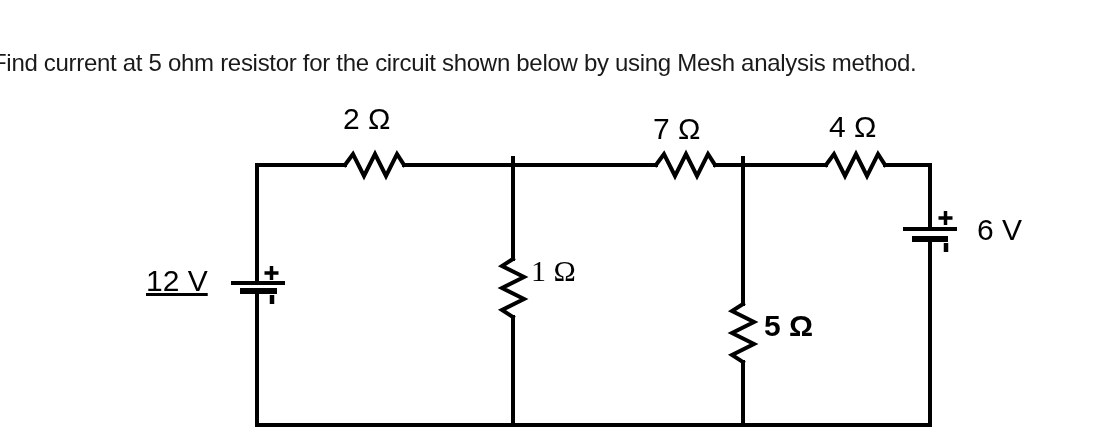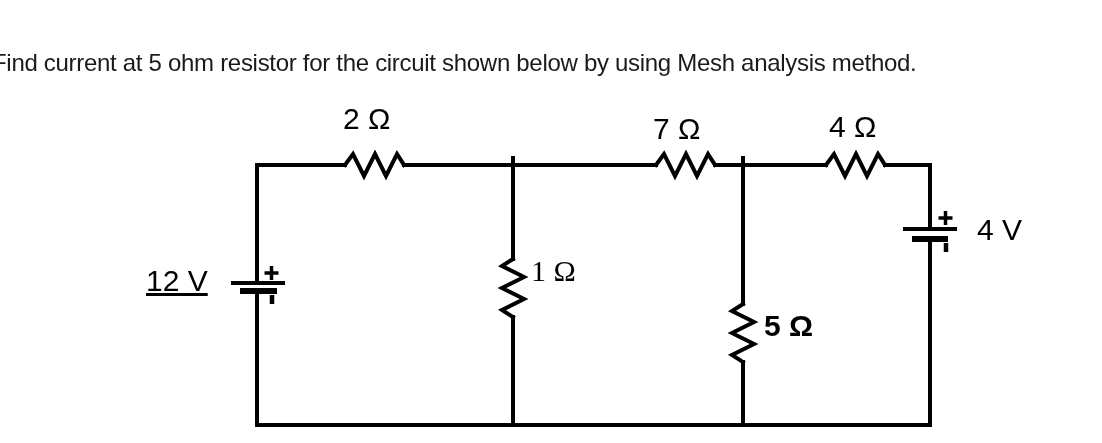--- a/index.html
+++ b/index.html
@@ -116,16 +116,16 @@
     <div class="clabel lbl-r3">7 Ω</div>
 
     <div class="clabel lbl-r4">4 Ω</div>
 
     <div class="clabel lbl-r1">1 Ω</div>
 
     <div class="clabel lbl-r5">5 Ω</div>
 
     <div class="clabel lbl-v12">12 V</div>
 
-    <div class="clabel lbl-v6">4 V</div>
+    <div class="clabel lbl-v6">6 V</div>
 
   </div>
 </div>
 
 </body></html>

